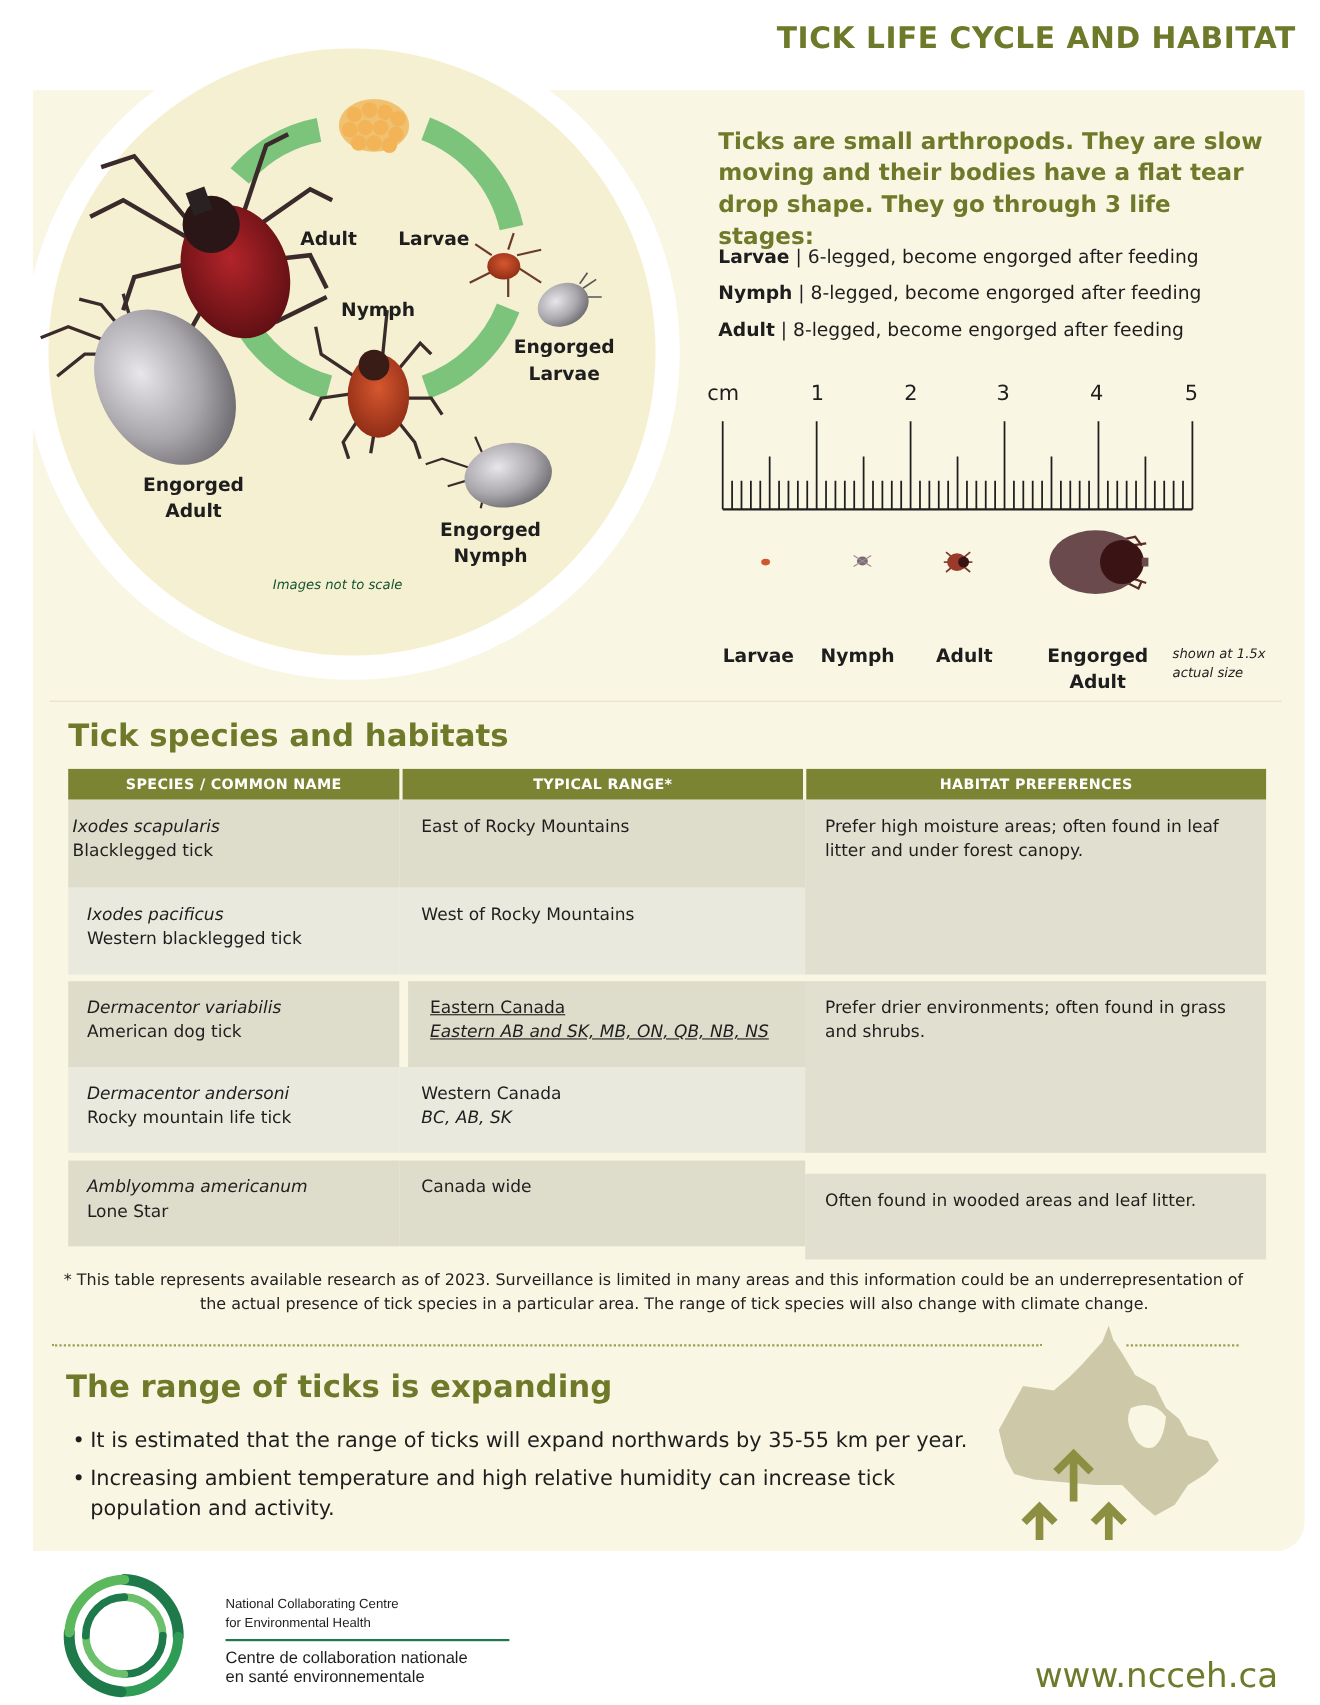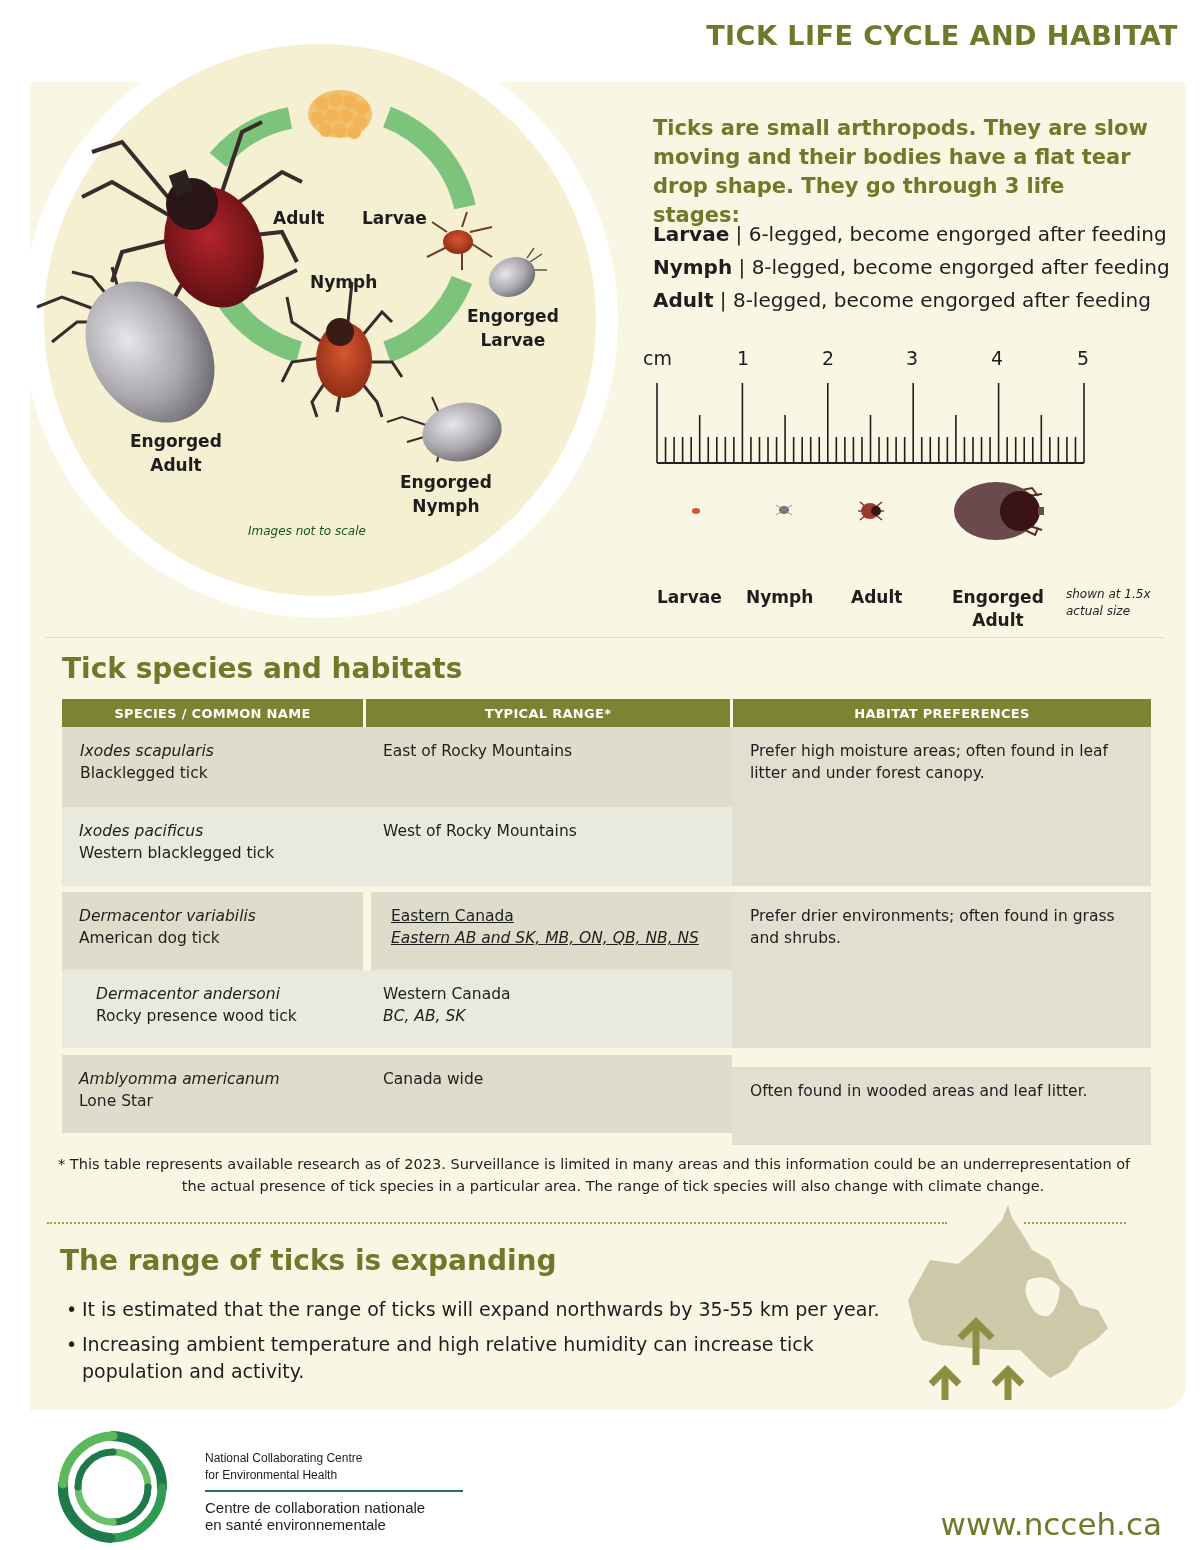--- a/index.html
+++ b/index.html
@@ -34,21 +34,21 @@
   .not-scale {
     position: absolute; left: 248px; top: 524px; font-style: italic; font-size: 12px; color: #14532d;
   }
 
   
   .intro {
     position: absolute; left: 653px; top: 114px; width: 500px;
     font-size: 21px; line-height: 29px; color: #6e7a2a; font-weight: bold;
   }
   .stage-list { position: absolute; left: 653px; top: 218px; width: 520px; }
-  .stage-row { font-size: 20px; line-height: 33px; color: #1e1e1e; }
+  .stage-row { font-size: 17px; line-height: 33px; color: #1e1e1e; }
   .stage-row b { font-weight: bold; }
 
   
   .ruler { position: absolute; left: 640px; top: 345px; width: 470px; height: 130px; }
   .ruler-num { position: absolute; top: 2px; font-size: 19px; color: #1e1e1e; }
   .size-label {
     position: absolute; top: 586px; font-weight: bold; font-size: 17px; color: #1e1e1e;
     text-align: center; line-height: 23px; white-space: pre-line;
   }
   .scale-note {
@@ -334,31 +334,31 @@
 actual size</div>
 
 <div class="divider-top"></div>
 
 <div class="section-title" style="left:62px;top:652px;">Tick species and habitats</div>
 
 <div class="th" style="left:62px;width:301px;">SPECIES / COMMON NAME</div>
 <div class="th" style="left:366px;width:364px;">TYPICAL RANGE*</div>
 <div class="th" style="left:733px;width:418px;">HABITAT PREFERENCES</div>
 
-<div class="cell dark" style="left:62px;top:727px;width:301px;height:80px;padding-left:18px;"><i>Ixodes scapularis</i><br><span>Blacklegged tick</span></div>
+<div class="cell dark" style="left:62px;top:727px;width:301px;height:80px;padding-left:4px;"><i>Ixodes scapularis</i><br><span>Blacklegged tick</span></div>
 <div class="cell dark" style="left:363px;top:727px;width:369px;height:80px;padding-left:20px;"><span>East of Rocky Mountains</span></div>
 
 <div class="cell light" style="left:62px;top:807px;width:301px;height:79px;padding-left:17px;"><i>Ixodes pacificus</i><br><span>Western blacklegged tick</span></div>
 <div class="cell light" style="left:363px;top:807px;width:369px;height:79px;padding-left:20px;"><span>West of Rocky Mountains</span></div>
 <div class="cell hab" style="left:732px;top:727px;width:419px;height:159px;">Prefer high moisture areas; often found in leaf litter and under forest canopy.</div>
 
 <div class="cell dark" style="left:62px;top:892px;width:301px;height:78px;padding-left:17px;"><i>Dermacentor variabilis</i><br><span>American dog tick</span></div>
 <div class="cell dark" style="left:371px;top:892px;width:369px;height:78px;padding-left:20px;text-decoration:underline;"><span>Eastern Canada</span><br><i>Eastern AB and SK, MB, ON, QB, NB, NS</i></div>
 
-<div class="cell light" style="left:62px;top:970px;width:301px;height:78px;padding-left:34px;"><i>Dermacentor andersoni</i><br><span>Rocky presence wood tick</span></div>
+<div class="cell light" style="left:62px;top:970px;width:301px;height:78px;padding-left:17px;"><i>Dermacentor andersoni</i><br><span>Rocky mountain life tick</span></div>
 <div class="cell light" style="left:363px;top:970px;width:369px;height:78px;padding-left:20px;"><span>Western Canada</span><br><i>BC, AB, SK</i></div>
 <div class="cell hab" style="left:732px;top:892px;width:419px;height:156px;">Prefer drier environments; often found in grass and shrubs.</div>
 
 <div class="cell dark" style="left:62px;top:1055px;width:301px;height:78px;padding-left:17px;"><i>Amblyomma americanum</i><br><span>Lone Star</span></div>
 <div class="cell dark" style="left:363px;top:1055px;width:369px;height:78px;padding-left:20px;"><span>Canada wide</span></div>
 <div class="cell hab" style="left:732px;top:1055px;width:419px;height:78px;margin-top:12px;">Often found in wooded areas and leaf litter.</div>
 
 <div class="footnote">
   <span>* This table represents available research as of 2023. Surveillance is limited in many areas and this information could be an underrepresentation of</span>
   <span class="l2">the actual presence of tick species in a particular area. The range of tick species will also change with climate change.</span>

